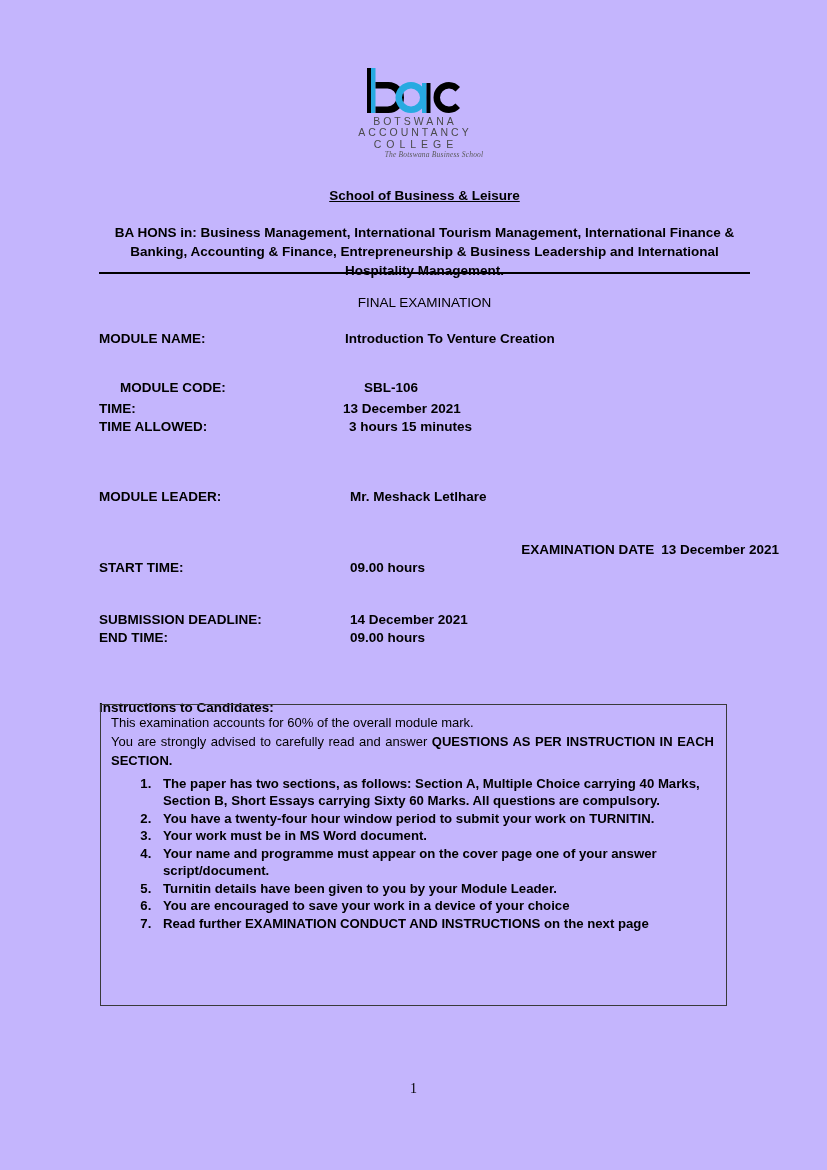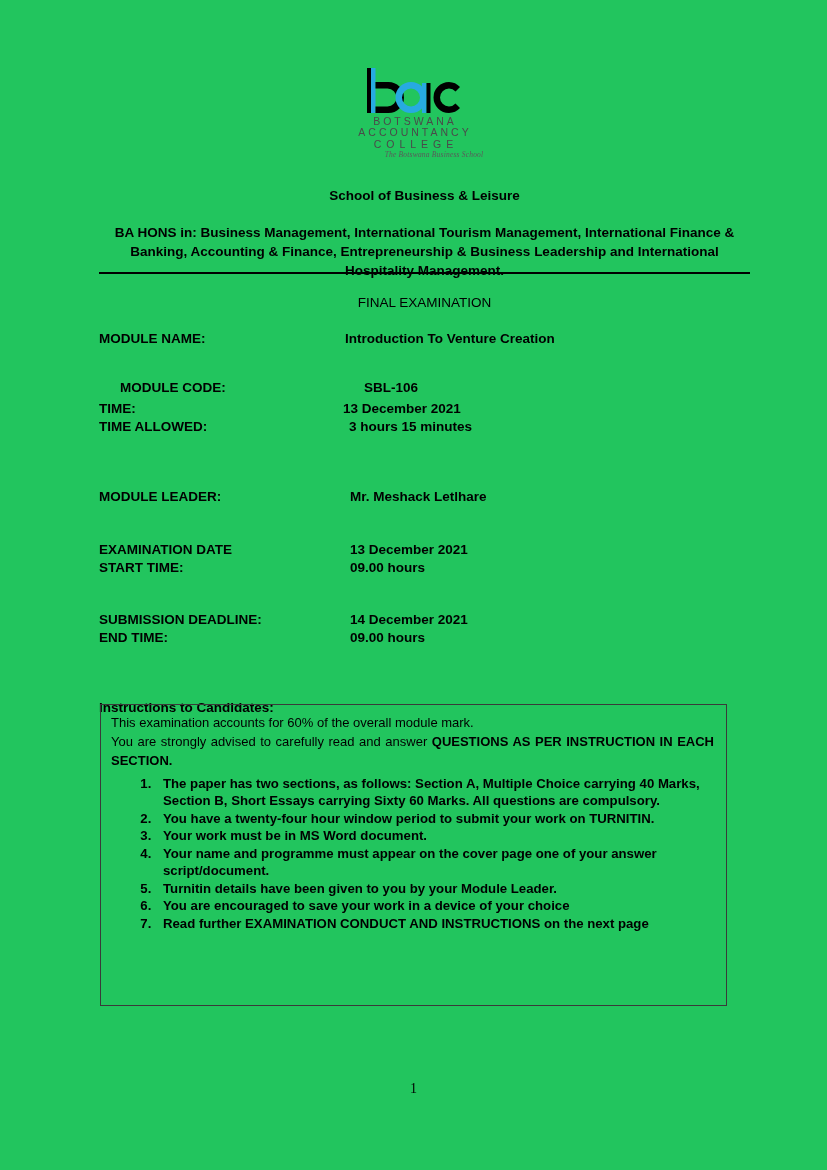--- a/index.html
+++ b/index.html
@@ -13,21 +13,21 @@
     font-family: "Liberation Sans", sans-serif;
     color: #000000;
     position: relative;
     overflow: hidden;
   }
 
   .page {
     position: relative;
     width: 827px;
     height: 1170px;
-    background: #22c55e;
+    background: #c4b5fd;
   }
 
   
   .logo-block {
     position: absolute;
     left: 0;
     top: 68px;
     width: 827px;
     text-align: center;
   }
@@ -59,20 +59,21 @@
 
   
   .school-title {
     position: absolute;
     left: 99px;
     top: 188px;
     width: 651px;
     text-align: center;
     font-size: 13.5px;
     font-weight: bold;
+    text-decoration: underline;
   }
   .programmes {
     position: absolute;
     left: 99px;
     top: 223px;
     width: 651px;
     text-align: center;
     font-size: 13.5px;
     font-weight: bold;
     line-height: 1.42;
@@ -114,21 +115,21 @@
   }
 
   .r-modname   { top: 331px; }
   .r-modname .val { padding-left: 2px; }
   .r-modcode   { top: 380px; padding-left: 21px; }
   .r-date      { top: 401px; }
   .r-time      { top: 419px; }
   .r-time .val { padding-left: 6px; }
   .r-leader    { top: 489px; }
   .r-leader .val { padding-left: 7px; }
-  .r-examdate  { top: 542px; }
+  .r-examdate  { top: 542px; text-align: right; }
   .r-examdate .val { padding-left: 7px; }
   .r-start     { top: 560px; }
   .r-start .val { padding-left: 7px; }
   .r-submit    { top: 612px; }
   .r-submit .val { padding-left: 7px; }
   .r-end       { top: 630px; }
   .r-end .val  { padding-left: 7px; }
 
   
   .instr-heading {

